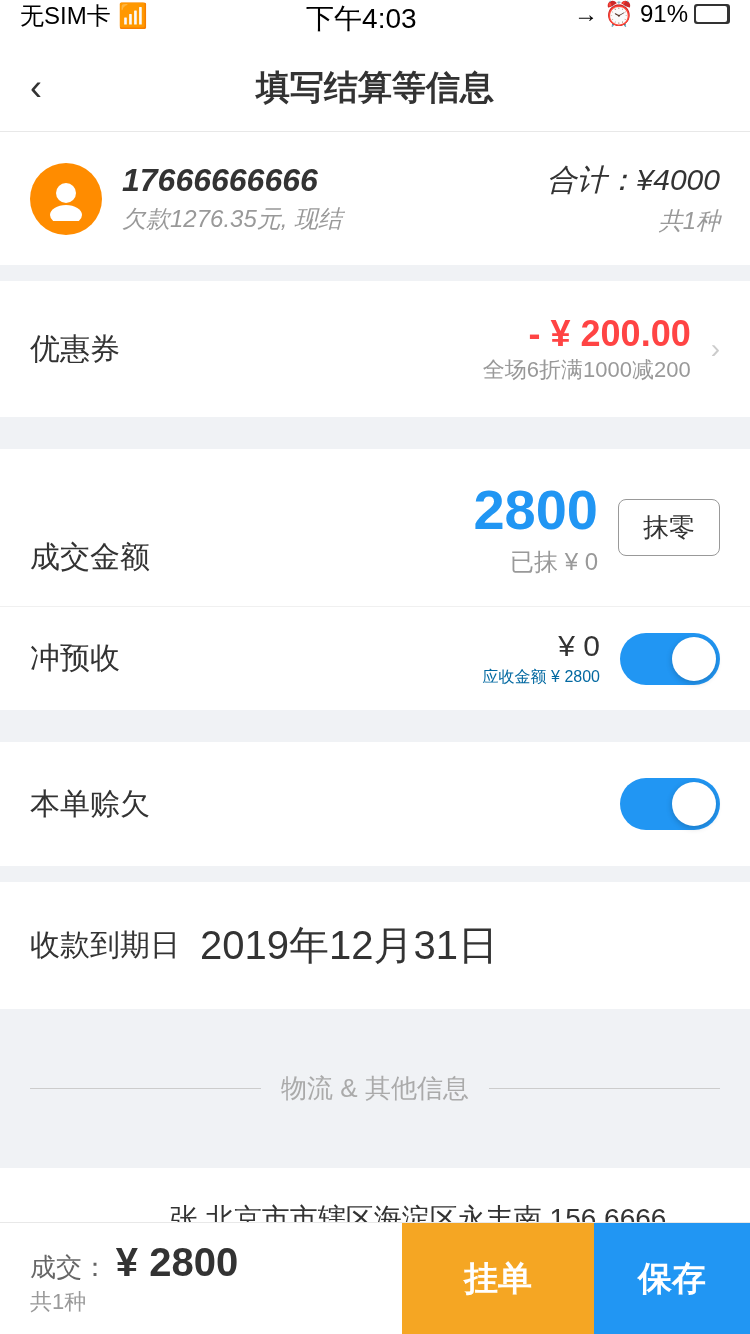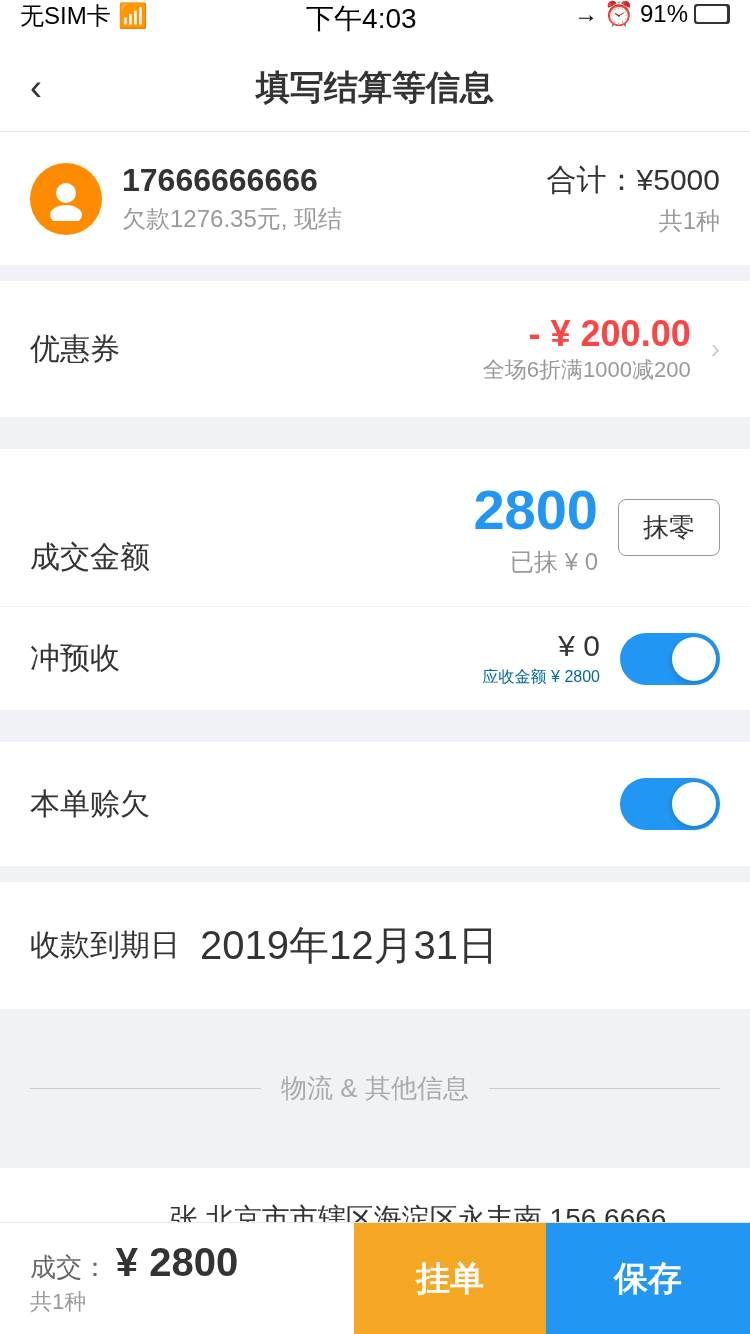--- a/index.html
+++ b/index.html
@@ -61,20 +61,21 @@
     }
 
     
     .customer-card {
       background: #fff;
       padding: 28px 30px;
       display: flex;
       align-items: center;
       justify-content: space-between;
       margin-bottom: 16px;
+      font-style: italic;
     }
     .customer-left { display: flex; align-items: center; gap: 20px; }
     .avatar {
       width: 72px;
       height: 72px;
       border-radius: 50%;
       background: #ff8c00;
       display: flex;
       align-items: center;
       justify-content: center;
@@ -250,21 +251,21 @@
       background: #f5a623;
       display: flex;
       align-items: center;
       justify-content: center;
       font-size: 34px;
       color: #fff;
       font-weight: 600;
       cursor: pointer;
     }
     .bottom-btn-save {
-      width: 204px;
+      width: 156px;
       height: 112px;
       background: #2196f3;
       display: flex;
       align-items: center;
       justify-content: center;
       font-size: 34px;
       color: #fff;
       font-weight: 600;
       cursor: pointer;
     }
@@ -312,21 +313,21 @@
           <circle cx="22" cy="16" r="10" fill="#fff"></circle>
           <ellipse cx="22" cy="38" rx="16" ry="10" fill="#fff"></ellipse>
         </svg>
       </div>
       <div class="customer-info">
         <span class="customer-phone">17666666666</span>
         <span class="customer-desc">欠款1276.35元, 现结</span>
       </div>
     </div>
     <div class="customer-right">
-      <div class="total-amount">合计：¥5000</div>
+      <div class="total-amount">合计：¥4000</div>
       <div class="total-count">共1种</div>
     </div>
   </div>
 
   <div class="section">
     <div class="section-row">
       <span class="row-label">优惠券</span>
       <div class="row-right">
         <div class="row-right-col">
           <div class="coupon-value">- ¥ 200.00</div>

